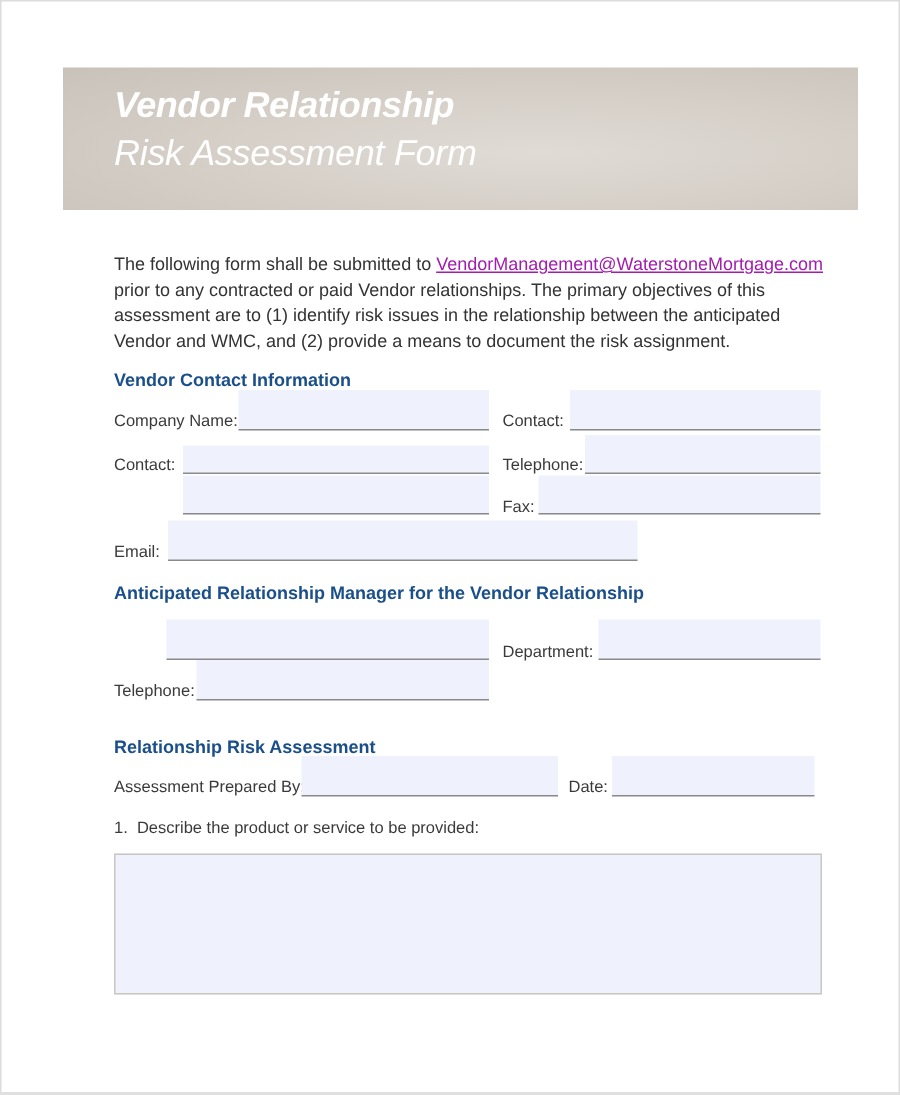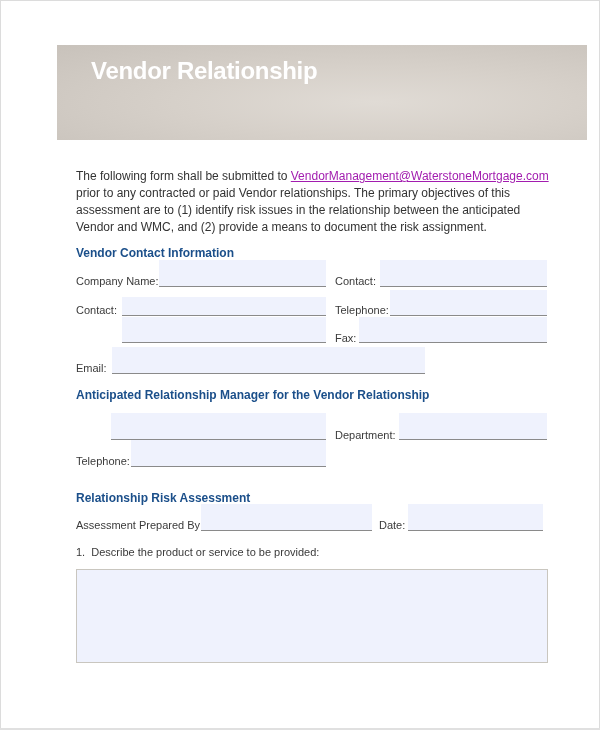--- a/index.html
+++ b/index.html
@@ -1,41 +1,42 @@
 <!DOCTYPE html>
 <html><head>
 <meta charset="utf-8">
 <style>
   html, body { margin:0; padding:0; background:#ffffff; }
   body { width:600px; height:730px; position:relative; overflow:hidden;
          font-family:"Liberation Sans", sans-serif; color:#3a3a3a; }
   .page-border { position:absolute; left:0; top:0; width:598px; height:728px;
                  border:1px solid #dcdcdc; }
-  .banner { position:absolute; left:57px; top:45px; width:530px; height:95px;
-            background: radial-gradient(ellipse at 60% 60%, #e0dbd5 0%, #d6d0c9 45%, #c8c2bb 100%); }
+  .banner { position:absolute; left:42px; top:45px; width:530px; height:95px;
+            background: radial-gradient(ellipse at 60% 60%, #e0dbd5 0%, #d6d0c9 45%, #c8c2bb 100%); font-style: italic; }
   .banner-title { position:absolute; left:34px; top:12px; font-size:24px; font-weight:bold;
                   color:#ffffff; letter-spacing:-0.3px; }
   .banner-subtitle { position:absolute; left:34px; top:44px; font-size:24px; font-weight:normal;
                      color:#ffffff; letter-spacing:-0.2px; }
   .intro { position:absolute; left:76px; top:168px; width:480px; font-size:12px; line-height:17px; color:#333; }
   .intro a { color:#a21caf; text-decoration:underline; }
   .section-heading { position:absolute; left:76px; font-size:12px; font-weight:bold; color:#1b4f8a; }
   .lbl { position:absolute; font-size:11px; color:#3a3a3a;text-align:center; }
   .field { position:absolute; background:#eff2fd; border-bottom:1px solid #8a8a8a; box-sizing:border-box; }
   .textarea { position:absolute; left:76px; top:569px; width:472px; height:94px;
               background:#eff2fd; border:1.5px solid #c9c6bf; box-sizing:border-box; }
   .bottom-rule { position:absolute; left:0; top:728px; width:600px; height:2px; background:#e0e0e0; }
 </style>
 </head>
 <body>
 
 <div class="page-border"></div>
 
 <div class="banner">
   <div class="banner-title">Vendor Relationship</div>
+  <div class="banner-subtitle">Risk Assessment Form</div>
 </div>
 
 <div class="intro"><span>The following form shall be submitted to </span><a href="#">VendorManagement@WaterstoneMortgage.com</a><span> prior to any contracted or paid Vendor relationships. The primary objectives of this assessment are to (1) identify risk issues in the relationship between the anticipated Vendor and WMC, and (2) provide a means to document the risk assignment.</span></div>
 
 <div class="section-heading" style="top:246px;">Vendor Contact Information</div>
 
 <div class="lbl" style="left:76px; top:275px;">Company Name:</div>
 <div class="field" style="left:159px; top:260px; width:167px; height:27px;"></div>
 
 <div class="lbl" style="left:335px; top:275px;">Contact:</div>

